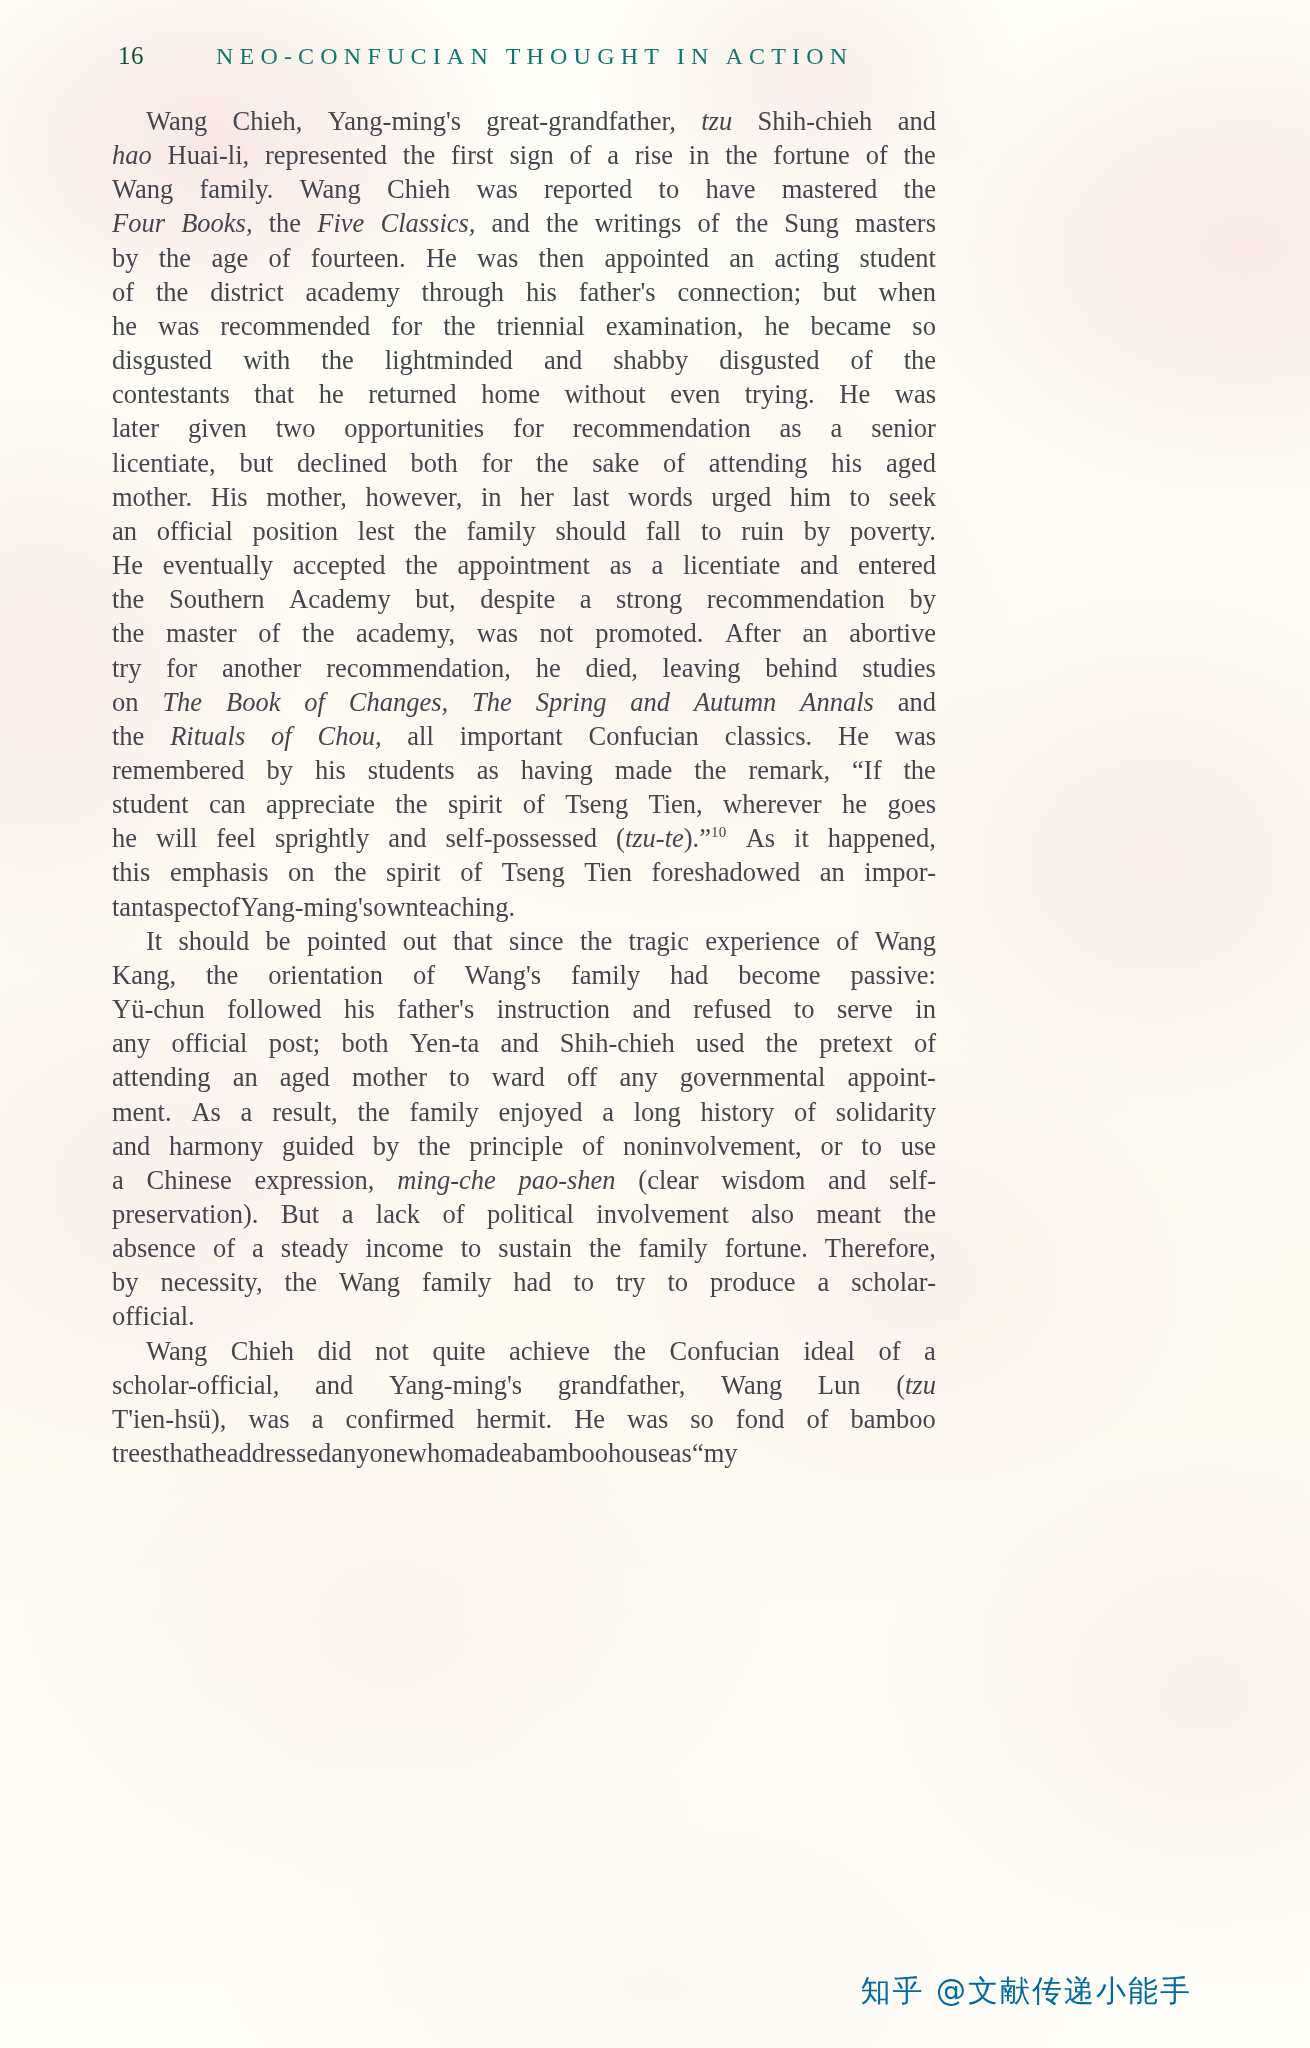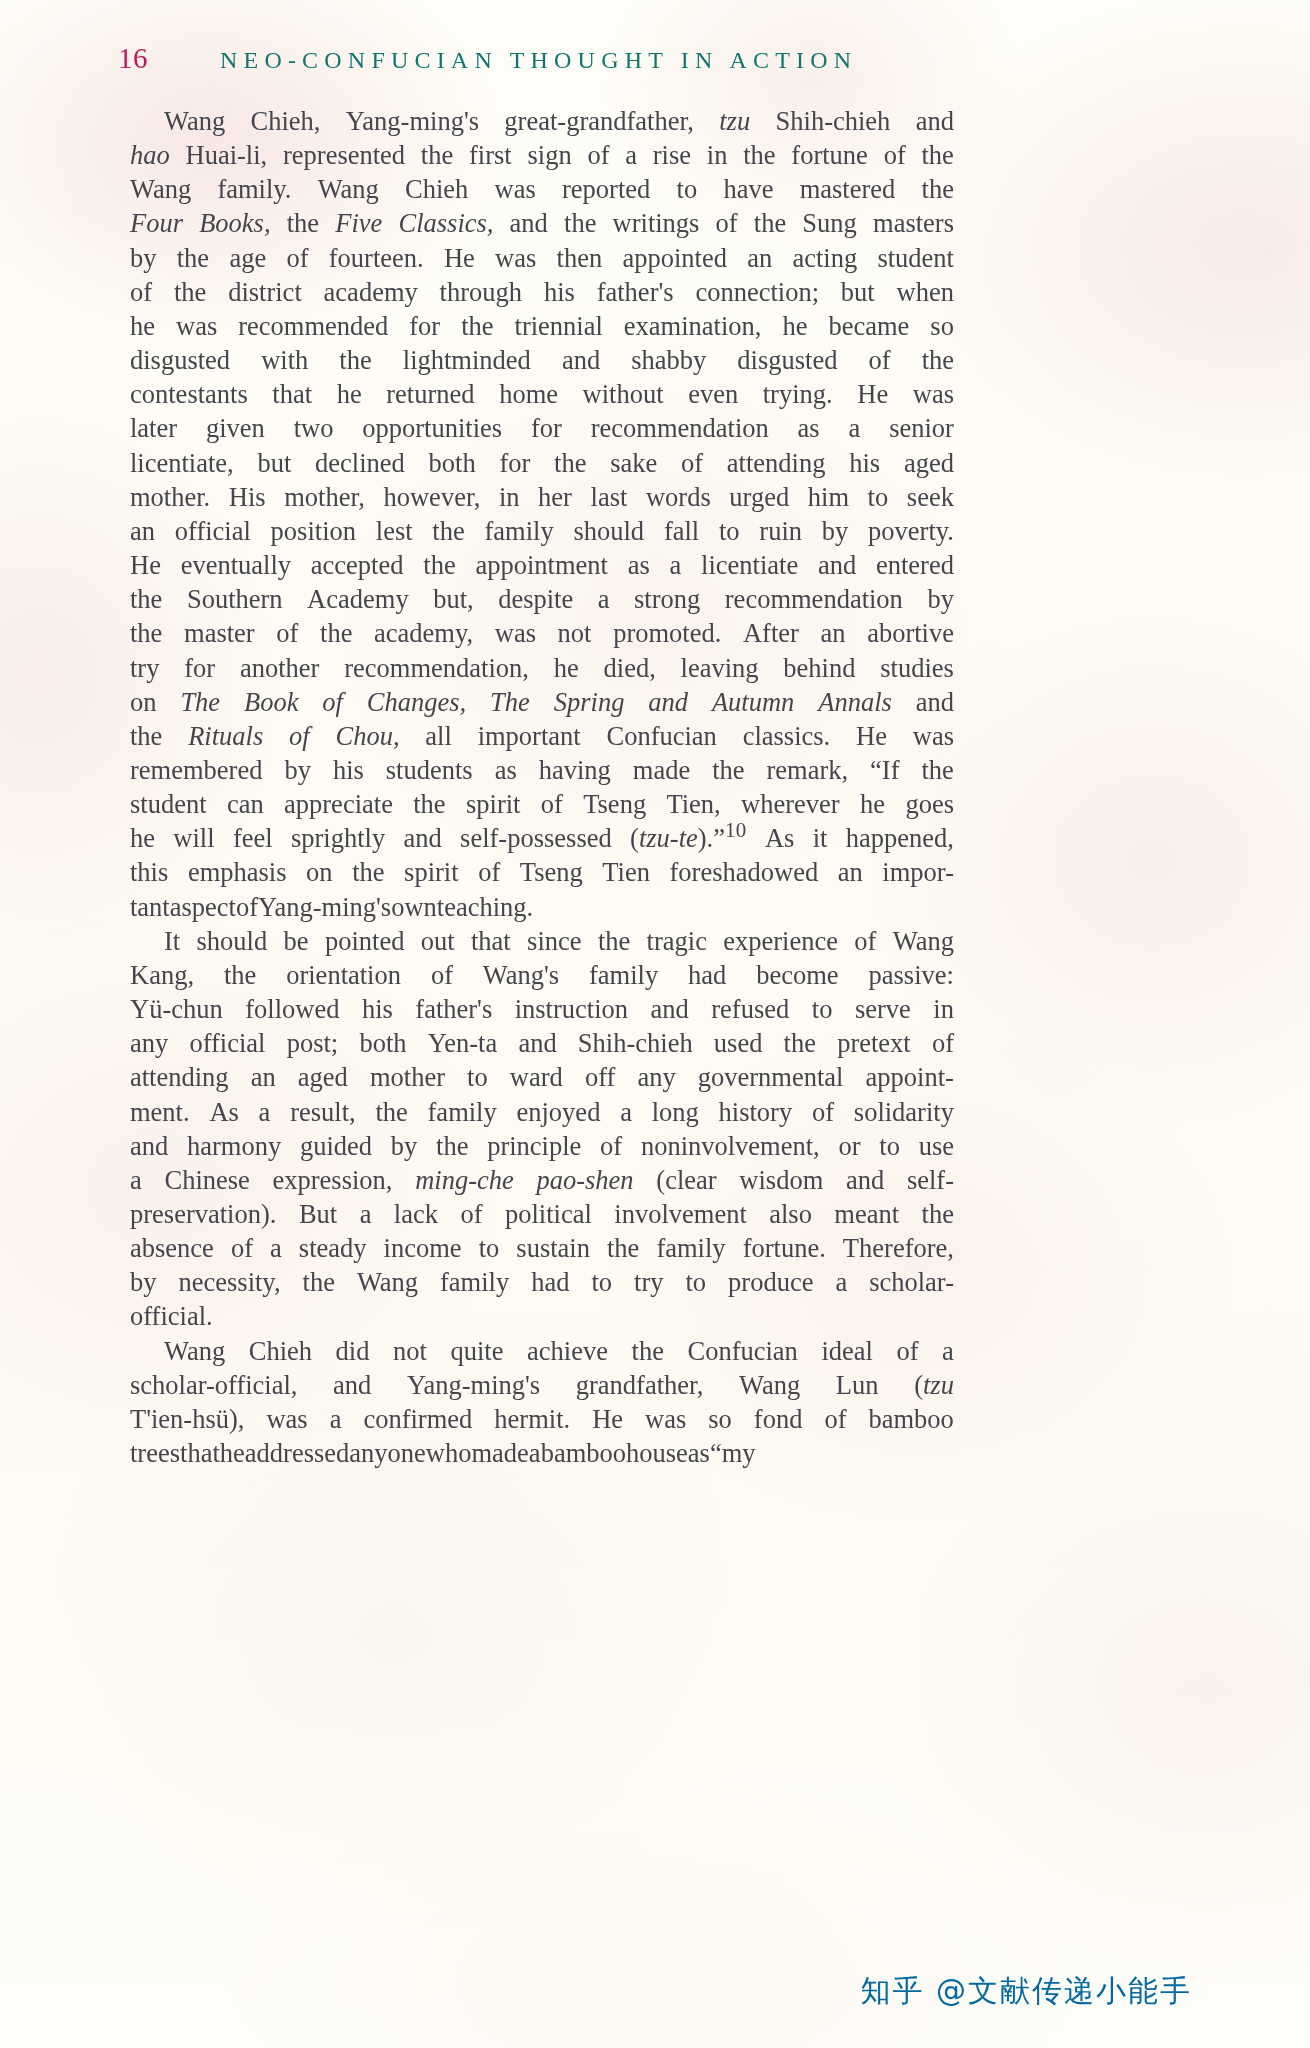--- a/index.html
+++ b/index.html
@@ -49,37 +49,37 @@
     position: absolute;
     top: 42px;
     left: 118px;
     right: 118px;
     height: 34px;
     display: flex;
     align-items: baseline;
     color: #4a4a52;
   }
   .folio {
-    font-size: 29px;
+    font-size: 25px;
     letter-spacing: 0.5px;
-    color: #be185d;
+    color: #14532d;
   }
   .running-head {
     margin-left: 72px;
     font-size: 24px;
     letter-spacing: 6.2px;
     color: #0f766e;
     white-space: nowrap;
   }
 
   
   .textblock {
     position: absolute;
     top: 104px;
-    left: 130px;
+    left: 112px;
     width: 824px;
   }
 
   .para { margin: 0; }
 
   
   .line {
     display: flex;
     justify-content: space-between;
     font-size: 26.5px;
@@ -90,21 +90,21 @@
   .line > span { display: inline-block; }
   
   .line.flush { justify-content: flex-start; }
   .line.flush > span { white-space: pre; }
 
   .indent { padding-left: 34px; }
 
   i, .it { font-style: italic; }
 
   sup.fn {
-    font-size: 21px;
+    font-size: 15px;
     vertical-align: super;
     line-height: 0;
     letter-spacing: 0.3px;
   }
 
   
   #watermark {
     position: absolute;
     right: 118px;
     bottom: 36px;

